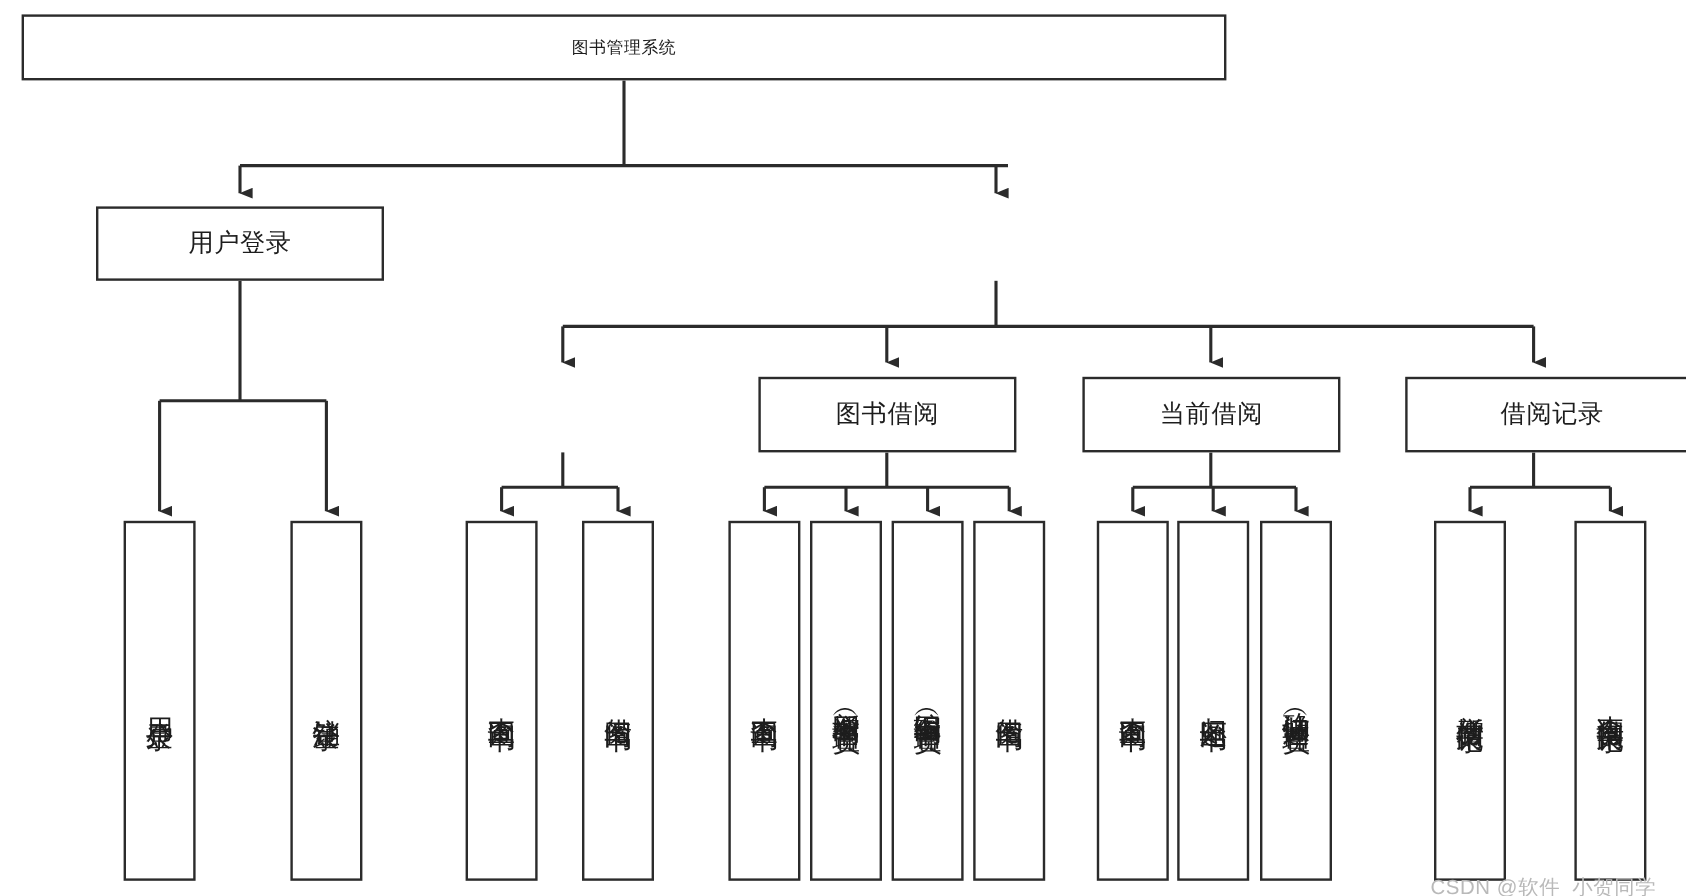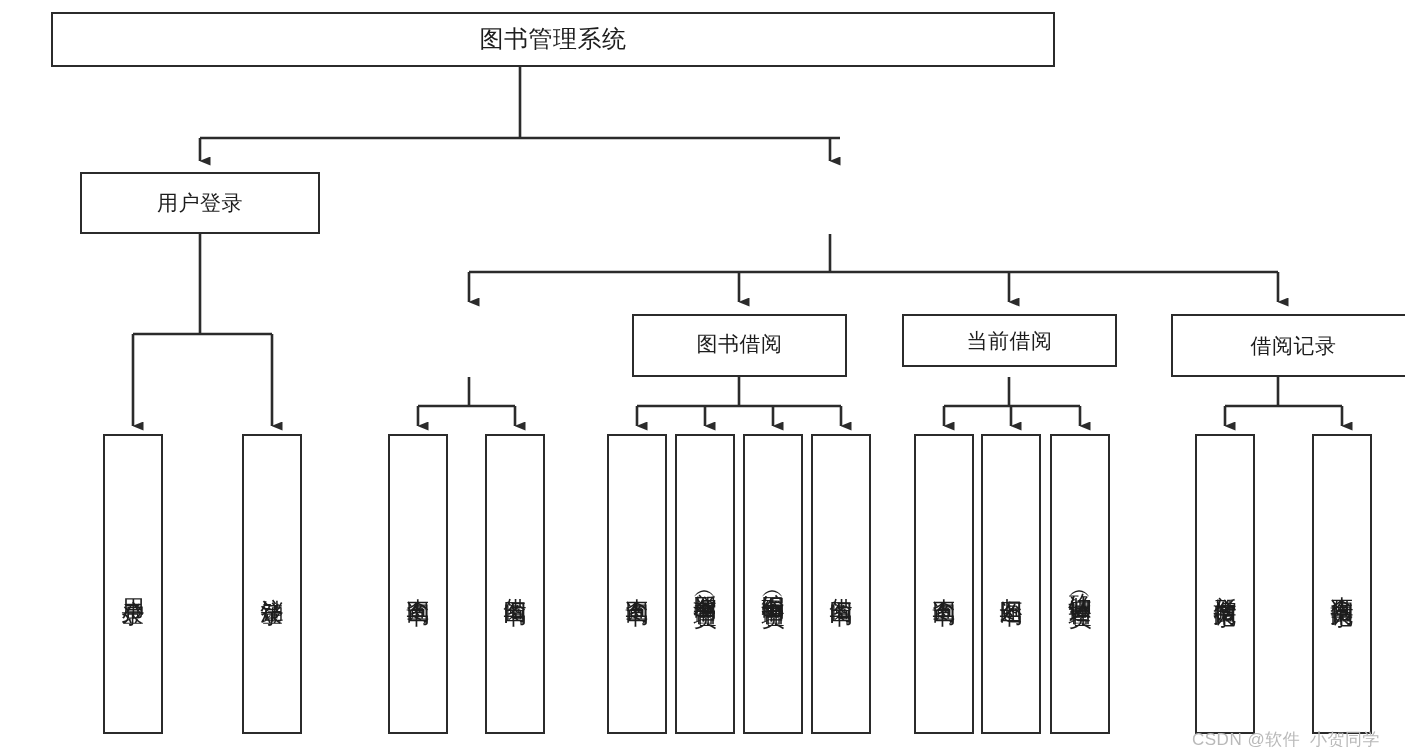--- a/index.html
+++ b/index.html
@@ -33,22 +33,21 @@
     align-items: center;
     justify-content: center;
     color: #1d1d1d;
     line-height: 1.12;
   }
   .node.h {
     font-size: 21px;
     letter-spacing: 0.5px;
   }
   .node.root {
-    font-size: 24px;
-    margin-left: 33px;
+    font-size: 14px;
   }
   .node.v {
     writing-mode: vertical-rl;
     text-orientation: upright;
     font-size: 23px;
     letter-spacing: 2px;
     padding: 4px 0;
     text-align: center;
   }
   .node.v .vtext {
@@ -126,24 +125,24 @@
   </svg>
 
   <div class="node h root" style="left:18px; top:12px; width:1004px; height:55px;">
     <span>图书管理系统</span>
   </div>
 
   <div class="node h" style="left:80px; top:172px; width:240px; height:62px;">
     <span>用户登录</span>
   </div>
 
-  <div class="node h" style="left:632px; top:314px; width:215px; height:63px;font-family:Liberation Mono, monospace;">
+  <div class="node h" style="left:632px; top:314px; width:215px; height:63px;">
     <span>图书借阅</span>
   </div>
-  <div class="node h" style="left:902px; top:314px; width:215px; height:53px;text-align:center;">
+  <div class="node h" style="left:902px; top:314px; width:215px; height:63px;text-align:center;">
     <span>当前借阅</span>
   </div>
   <div class="node h" style="left:1171px; top:314px; width:245px; height:63px;">
     <span>借阅记录</span>
   </div>
 
   <div class="node v" style="left:103px; top:434px; width:60px; height:300px;">
     <span class="vtext">用户登录</span>
   </div>
   <div class="node v" style="left:242px; top:434px; width:60px; height:300px;">

